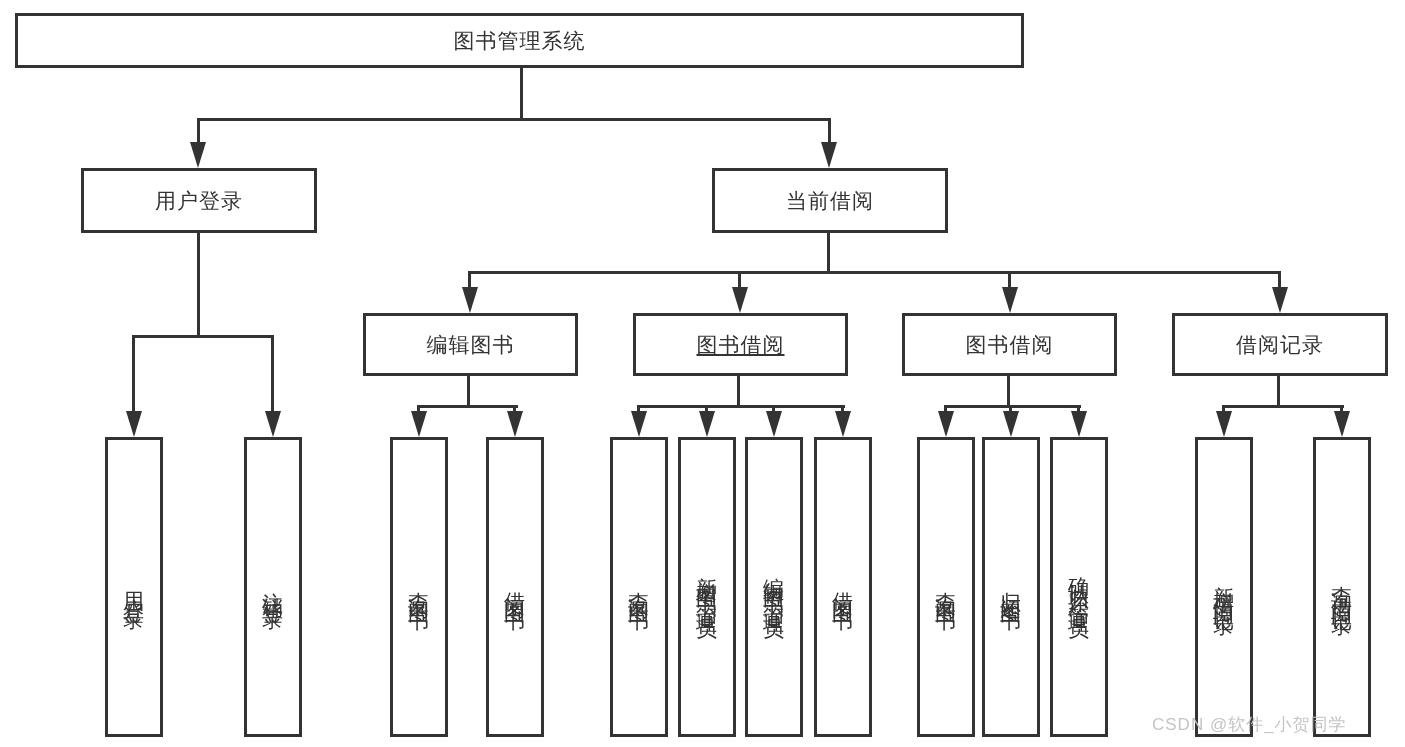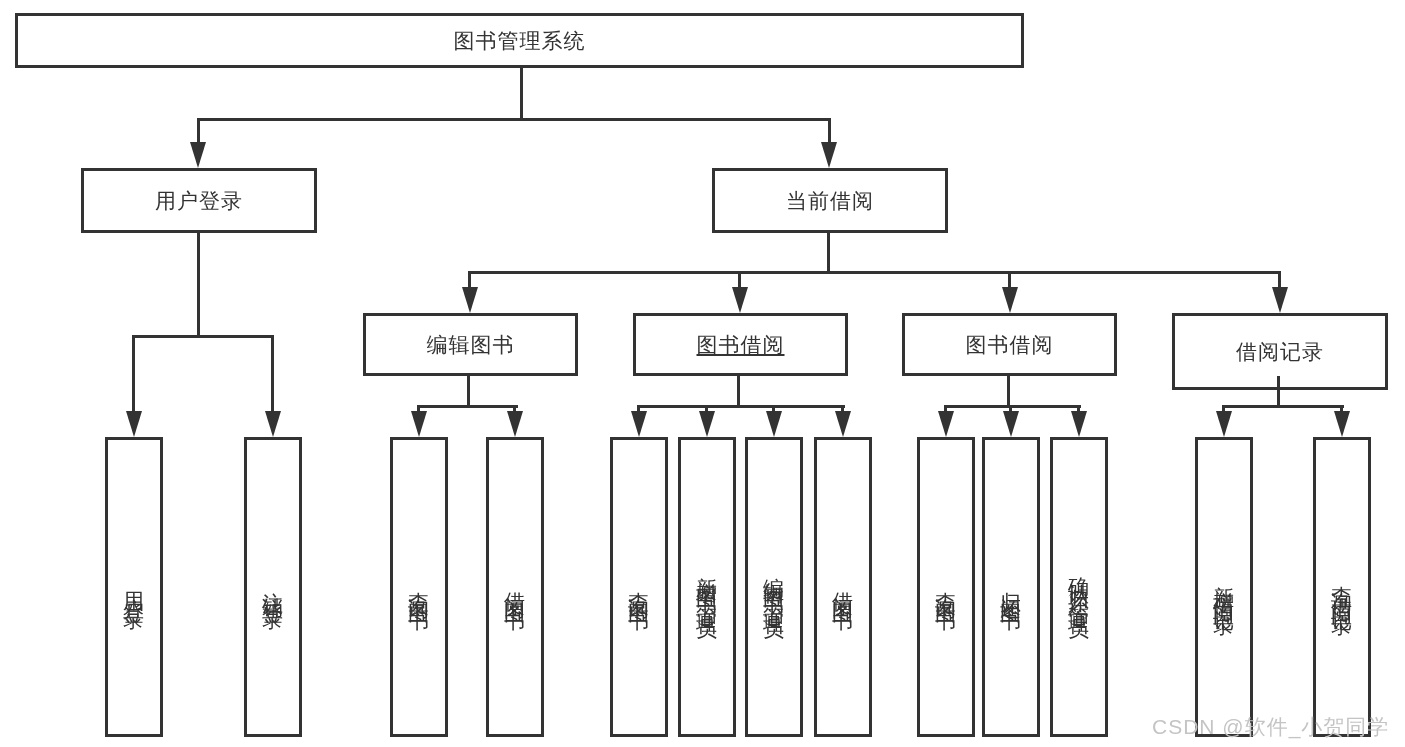--- a/index.html
+++ b/index.html
@@ -22,21 +22,21 @@
     writing-mode:vertical-rl; text-orientation:mixed;
     letter-spacing:6px; line-height:1.1; white-space:nowrap;
   }
   .line { position:absolute; background:#333333; }
   .arrow {
     position:absolute; width:0; height:0;
     border-left:8px solid transparent; border-right:8px solid transparent;
     border-top:26px solid #333333;
   }
   .watermark {
-    position:absolute; left:1152px; top:713px; font-size:21px;
+    position:absolute; left:1152px; top:713px; font-size:17px;
     color:#c4c4c4; letter-spacing:1px; white-space:nowrap;
   }
 </style>
 </head>
 <body>
 
 <div class="canvas">
 
   <div class="hbox" style="left:15px; top:13px; width:1009px; height:55px;font-family:Liberation Serif, serif;">
     <span>图书管理系统</span>
@@ -55,21 +55,21 @@
   </div>
 
   <div class="hbox" style="left:633px; top:313px; width:215px; height:63px;text-decoration:underline;">
     <span>图书借阅</span>
   </div>
 
   <div class="hbox" style="left:902px; top:313px; width:215px; height:63px;">
     <span>图书借阅</span>
   </div>
 
-  <div class="hbox" style="left:1172px; top:313px; width:216px; height:77px;">
+  <div class="hbox" style="left:1172px; top:313px; width:216px; height:63px;">
     <span>借阅记录</span>
   </div>
 
   <div class="vbox" style="left:105px;">
     <span class="vtext">用户登录</span>
   </div>
   <div class="vbox" style="left:244px;">
     <span class="vtext">注销登录</span>
   </div>
 

